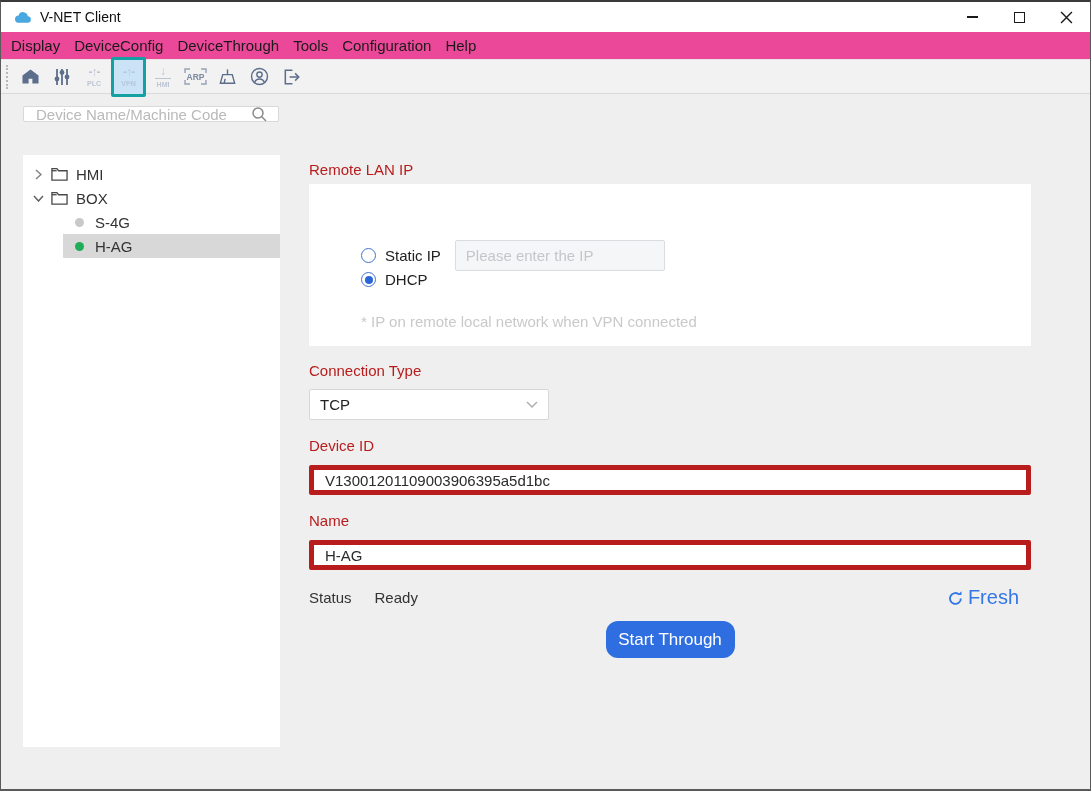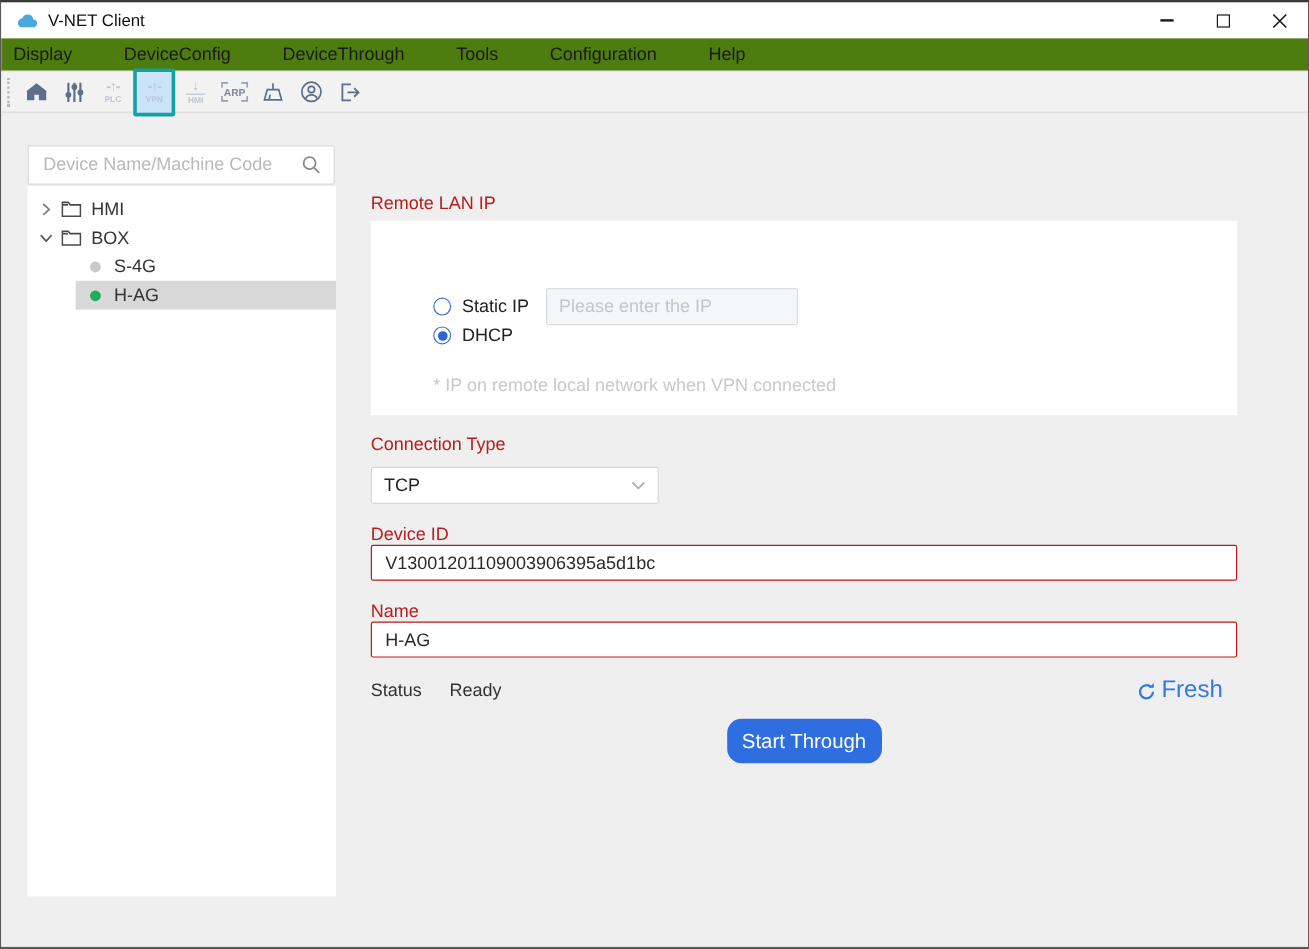--- a/index.html
+++ b/index.html
@@ -10,37 +10,37 @@
     display: flex; flex-direction: column; position: relative; overflow: hidden; justify-content: center;
   }
   
   .titlebar { height: 30px; background: #fff; display: flex; align-items: center; padding-left: 12px; flex: none; }
   .app-title { font-size: 14px; color: #111; margin-left: 8px; }
   .win-controls { margin-left: auto; display: flex; height: 100%; }
   .win-btn { width: 47px; height: 100%; display: flex; align-items: center; justify-content: center; cursor: default; }
   .glyph-min { width: 11px; height: 2px; background: #1a1a1a; }
   .glyph-max { width: 11px; height: 11px; border: 1.4px solid #1a1a1a; }
   
-  .menubar { height: 27px; background: #4d7c0f; display: flex; align-items: center; padding-left: 3px; flex: none; gap: 29px; }
+  .menubar { height: 27px; background: #ec4899; display: flex; align-items: center; padding-left: 3px; flex: none; }
   .menu-item { font-size: 15px; color: #1a1a1a; padding: 0 7px; }
   
   .toolbar { height: 35px; background: #f2f2f2; border-top: 1px solid #e6e6e6; border-bottom: 1px solid #dadada;
              display: flex; align-items: center; padding-left: 3px; flex: none; position: relative; z-index: 5; overflow: visible; }
   .drag-handle { width: 3px; height: 24px; border-left: 2px dotted #b8b8b8; margin: 0 5px 0 2px; }
   .tb-btn { min-width: 30px; height: 30px; display: flex; align-items: center; justify-content: center; margin: 0 1px; }
   .tb-btn.active { width: 35px; height: 40px; border: 3px solid #14a1a1; background: #cbe3f6; border-radius: 2px; }
   .through-icon { display: flex; flex-direction: column; align-items: center; line-height: 1; color: #5d6e8c; }
   .through-icon .arrow { font-size: 12px; font-weight: bold; letter-spacing: -1px; }
   .through-icon .arrow.underlined { border-bottom: 1.5px solid currentColor; padding: 0 5px 1px 5px; letter-spacing: 0; }
   .through-icon .lbl { font-size: 7px; font-weight: bold; margin-top: 2px; letter-spacing: 0; }
   .through-icon.dim { color: #bcc5d3; }
   .through-icon.hl { color: #b7c6da; }
   
   .content { flex: 1; position: relative; background: #efefef; }
-  .search-box { position: absolute; left: 22px; top: 27px; width: 256px; height: 33px; background: #fff;
+  .search-box { position: absolute; left: 22px; top: 12px; width: 256px; height: 16px; background: #fff;
                 border: 1px solid #d9d9d9; border-radius: 2px; display: flex; align-items: center; padding: 0 10px; }
   .search-input { border: none; outline: none; flex: 1; font-size: 15px; color: #333; background: transparent; font-family: inherit; min-width: 0; }
   .search-input::placeholder { color: #b9b9b9; }
   .tree-panel { position: absolute; left: 22px; top: 61px; width: 257px; height: 592px; background: #fff; padding-top: 7px; }
   .tree-row { height: 24px; display: flex; align-items: center; font-size: 15px; color: #333; padding-left: 9px; cursor: default; }
   .tree-row .chev { width: 13px; display: flex; justify-content: center; margin-right: 6px; }
   .tree-row .folder { margin-right: 8px; display: flex; }
   .tree-child { height: 24px; display: flex; align-items: center; font-size: 15px; color: #333; margin-left: 40px; padding-left: 12px; cursor: default; }
   .tree-child.selected { background: #d8d8d8; }
   .dot { width: 9px; height: 9px; border-radius: 50%; margin-right: 11px; flex: none; }
@@ -57,21 +57,21 @@
   .radio-label { margin-left: 9px; font-size: 15px; color: #222; }
   .row2 { margin-top: 17px; height: 31px; }
   .static-input { margin-left: 14px; width: 210px; height: 31px; background: #f5f6f7; border: 1px solid #dadde0;
                   border-radius: 2px; padding: 0 10px; font-size: 15px; color: #555; font-family: inherit; outline: none; }
   .static-input::placeholder { color: #c3c7cb; }
   .note { margin-top: 25px; font-size: 15px; color: #c9c9c9; }
   .lbl-conn { margin-top: 16px; }
   .select { margin-top: 10px; width: 240px; height: 31px; background: #fff; border: 1px solid #d7d7d7; border-radius: 2px;
             display: flex; align-items: center; justify-content: space-between; padding: 0 10px; font-size: 15px; color: #222; cursor: default; }
   .lbl-gap { margin-top: 17px; }
-  .text-input { width: 100%; height: 30px; background: #fff; border: 1px solid #b91c1c; border-radius: 2px;
+  .text-input { margin-top: 11px; width: 100%; height: 30px; background: #fff; border: 5px solid #b91c1c; border-radius: 2px;
                 padding: 0 11px; font-size: 15px; color: #2b2b2b; font-family: inherit; outline: none; display: block; }
   .status-row { margin-top: 16px; display: flex; align-items: center; font-size: 15px; color: #333; }
   .status-value { margin-left: 23px; }
   .fresh { margin-left: auto; margin-right: 12px; display: flex; align-items: center; gap: 5px; color: #3377e6; font-size: 20px; cursor: pointer; }
   .btn-row { margin-top: 12px; display: flex; justify-content: center; }
   .start-btn { width: 129px; height: 37px; background: #2e6ee0; color: #fff; border: none; border-radius: 12px;
                font-size: 17px; font-family: inherit; cursor: pointer; }
 </style>
 </head>
 <body>

